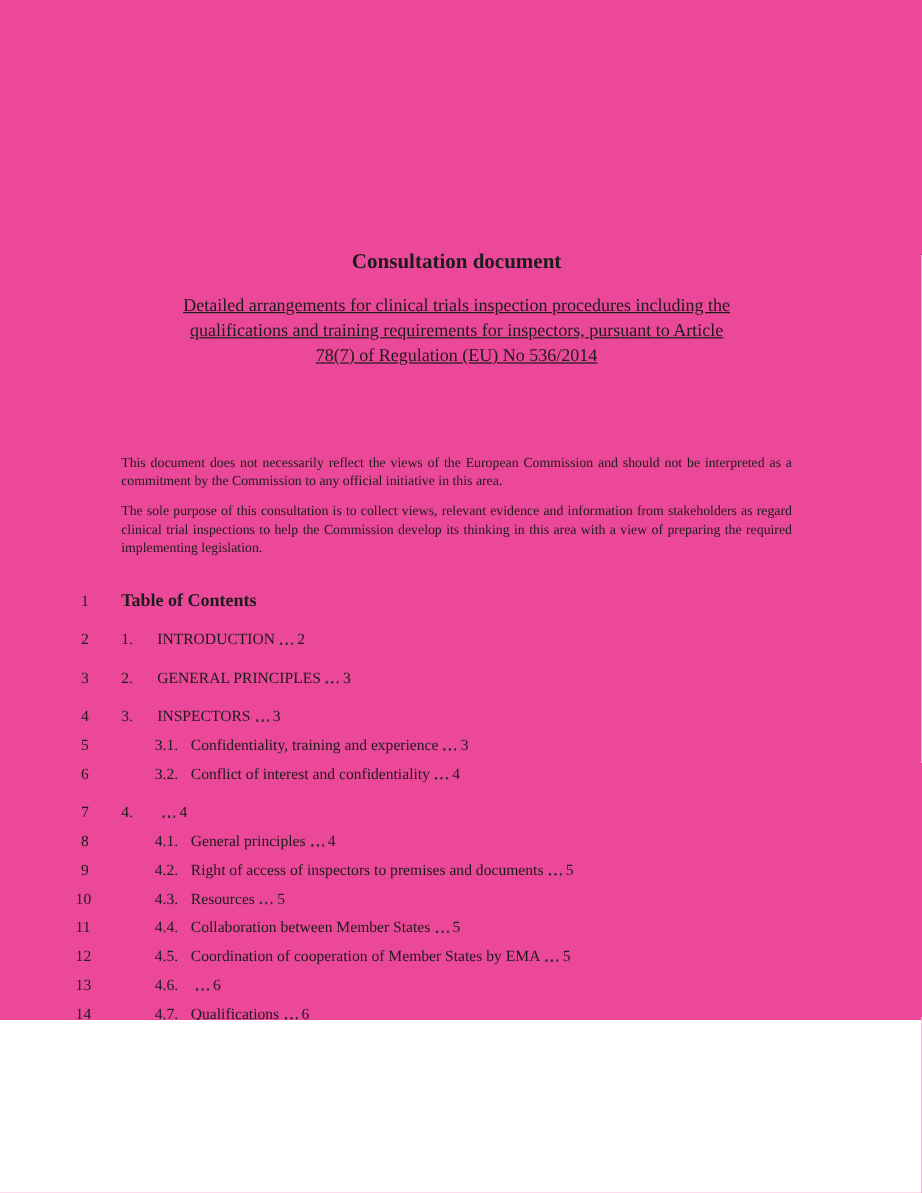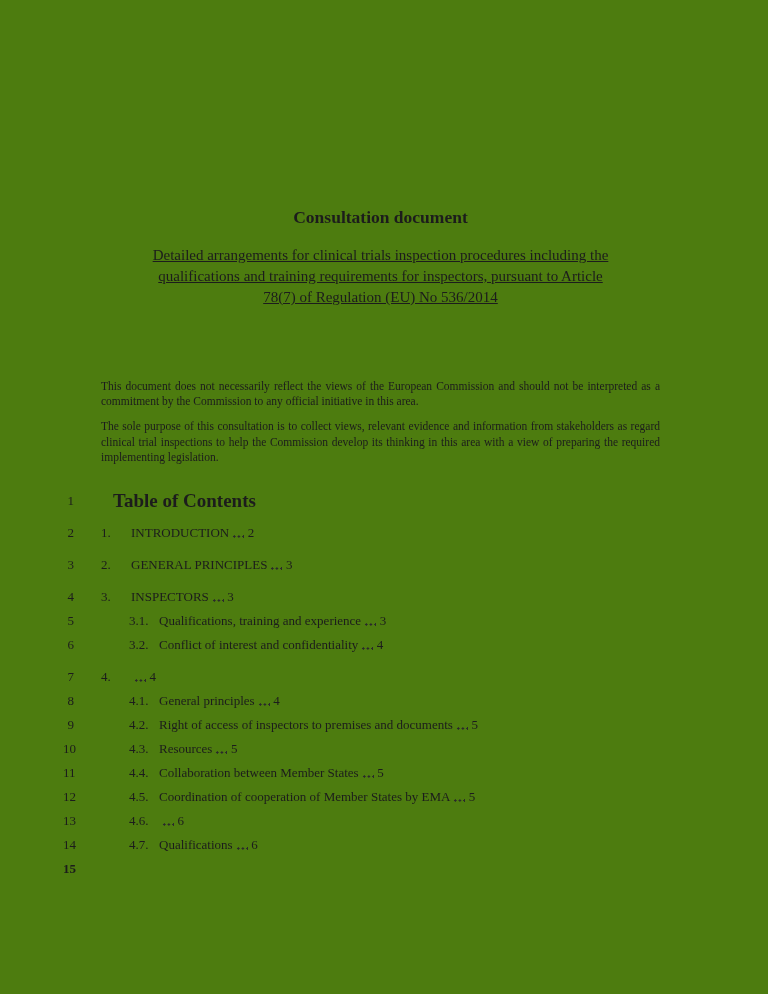--- a/index.html
+++ b/index.html
@@ -3,22 +3,22 @@
 <meta charset="utf-8">
 <style>
   html, body {
     margin: 0;
     padding: 0;
     background: #ffffff;
   }
   .page {
     position: relative;
     width: 768px;
-    height: 994px;
-    background: #4d7c0f;
+    height: 850px;
+    background: #ec4899;
     overflow: hidden;
     font-family: "Liberation Serif", "DejaVu Serif", serif;
     color: #1c1c1c;
     box-sizing: border-box;
   }
   .content {
     margin-left: 101px;
     width: 559px;
     padding-top: 207px;
   }
@@ -50,22 +50,21 @@
     width: 593px;
     font-size: 13px;
   }
   .toc-row { display: flex; }
   .toc-row > span { line-height: 20px; flex: 0 0 auto; }
   .heading-row { margin-bottom: 12px; }
   .toc-heading {
     flex: 1 1 auto;
     text-align: center;
     font-weight: bold;
-    font-size: 19px;
-    margin-left: 12px;
+    font-size: 15px;
   }
   .linenum {
     width: 11px;
     margin-right: 27px;
     text-align: right;
   }
   .toc-row.l1 { margin-top: 12px; }
   .toc-row.l2 { margin-top: 4px; }
   .secnum { width: 30px; }
   .l2 .secnum { margin-left: 28px; width: 30px; }
@@ -131,21 +130,21 @@
         <div class="toc-row l1">
           <span class="linenum">4</span>
           <span class="secnum">3.</span>
           <span class="toctitle">INSPECTORS</span>
           <span class="leader"></span>
           <span class="pagenum">3</span>
         </div>
         <div class="toc-row l2">
           <span class="linenum">5</span>
           <span class="secnum">3.1.</span>
-          <span class="toctitle">Qualifications, training and experience</span>
+          <span class="toctitle">Confidentiality, training and experience</span>
           <span class="leader"></span>
           <span class="pagenum">3</span>
         </div>
         <div class="toc-row l2">
           <span class="linenum">6</span>
           <span class="secnum">3.2.</span>
           <span class="toctitle">Conflict of interest and confidentiality</span>
           <span class="leader"></span>
           <span class="pagenum">4</span>
         </div>

